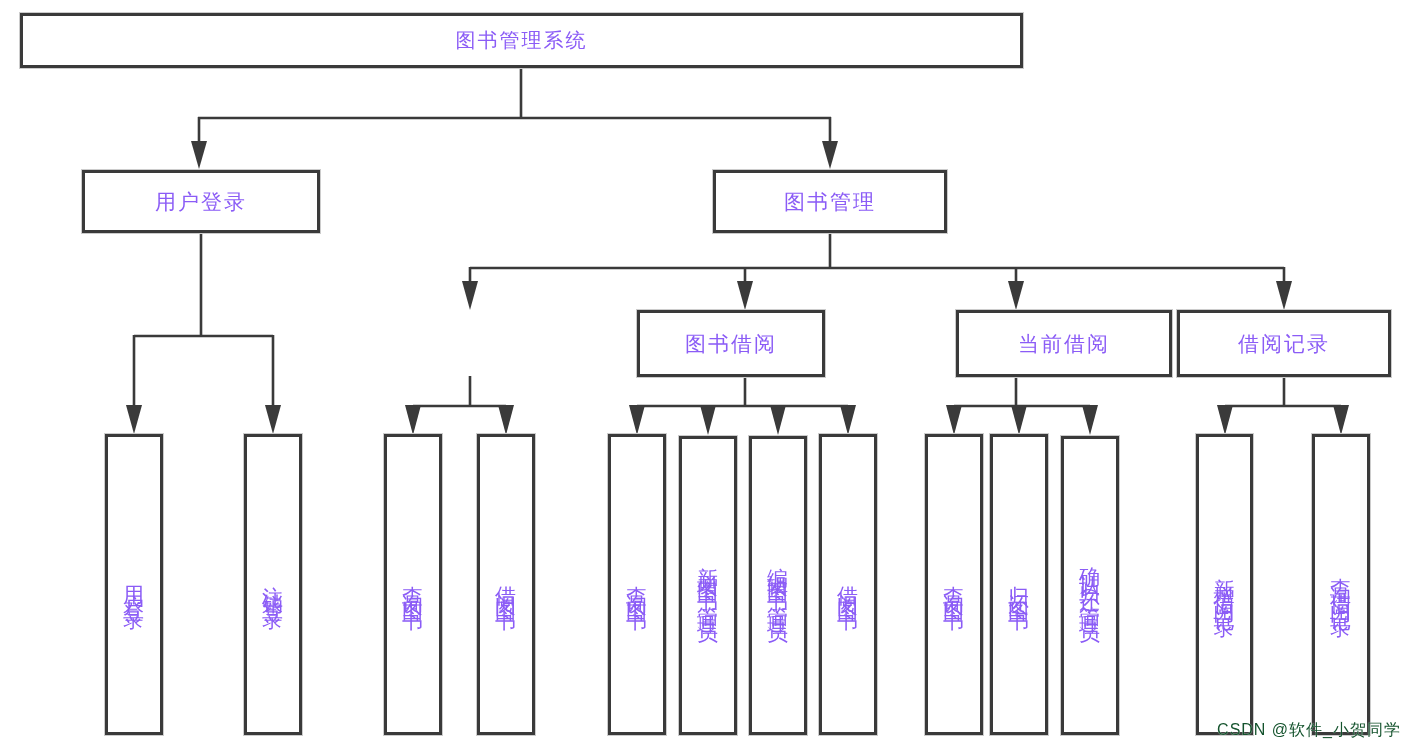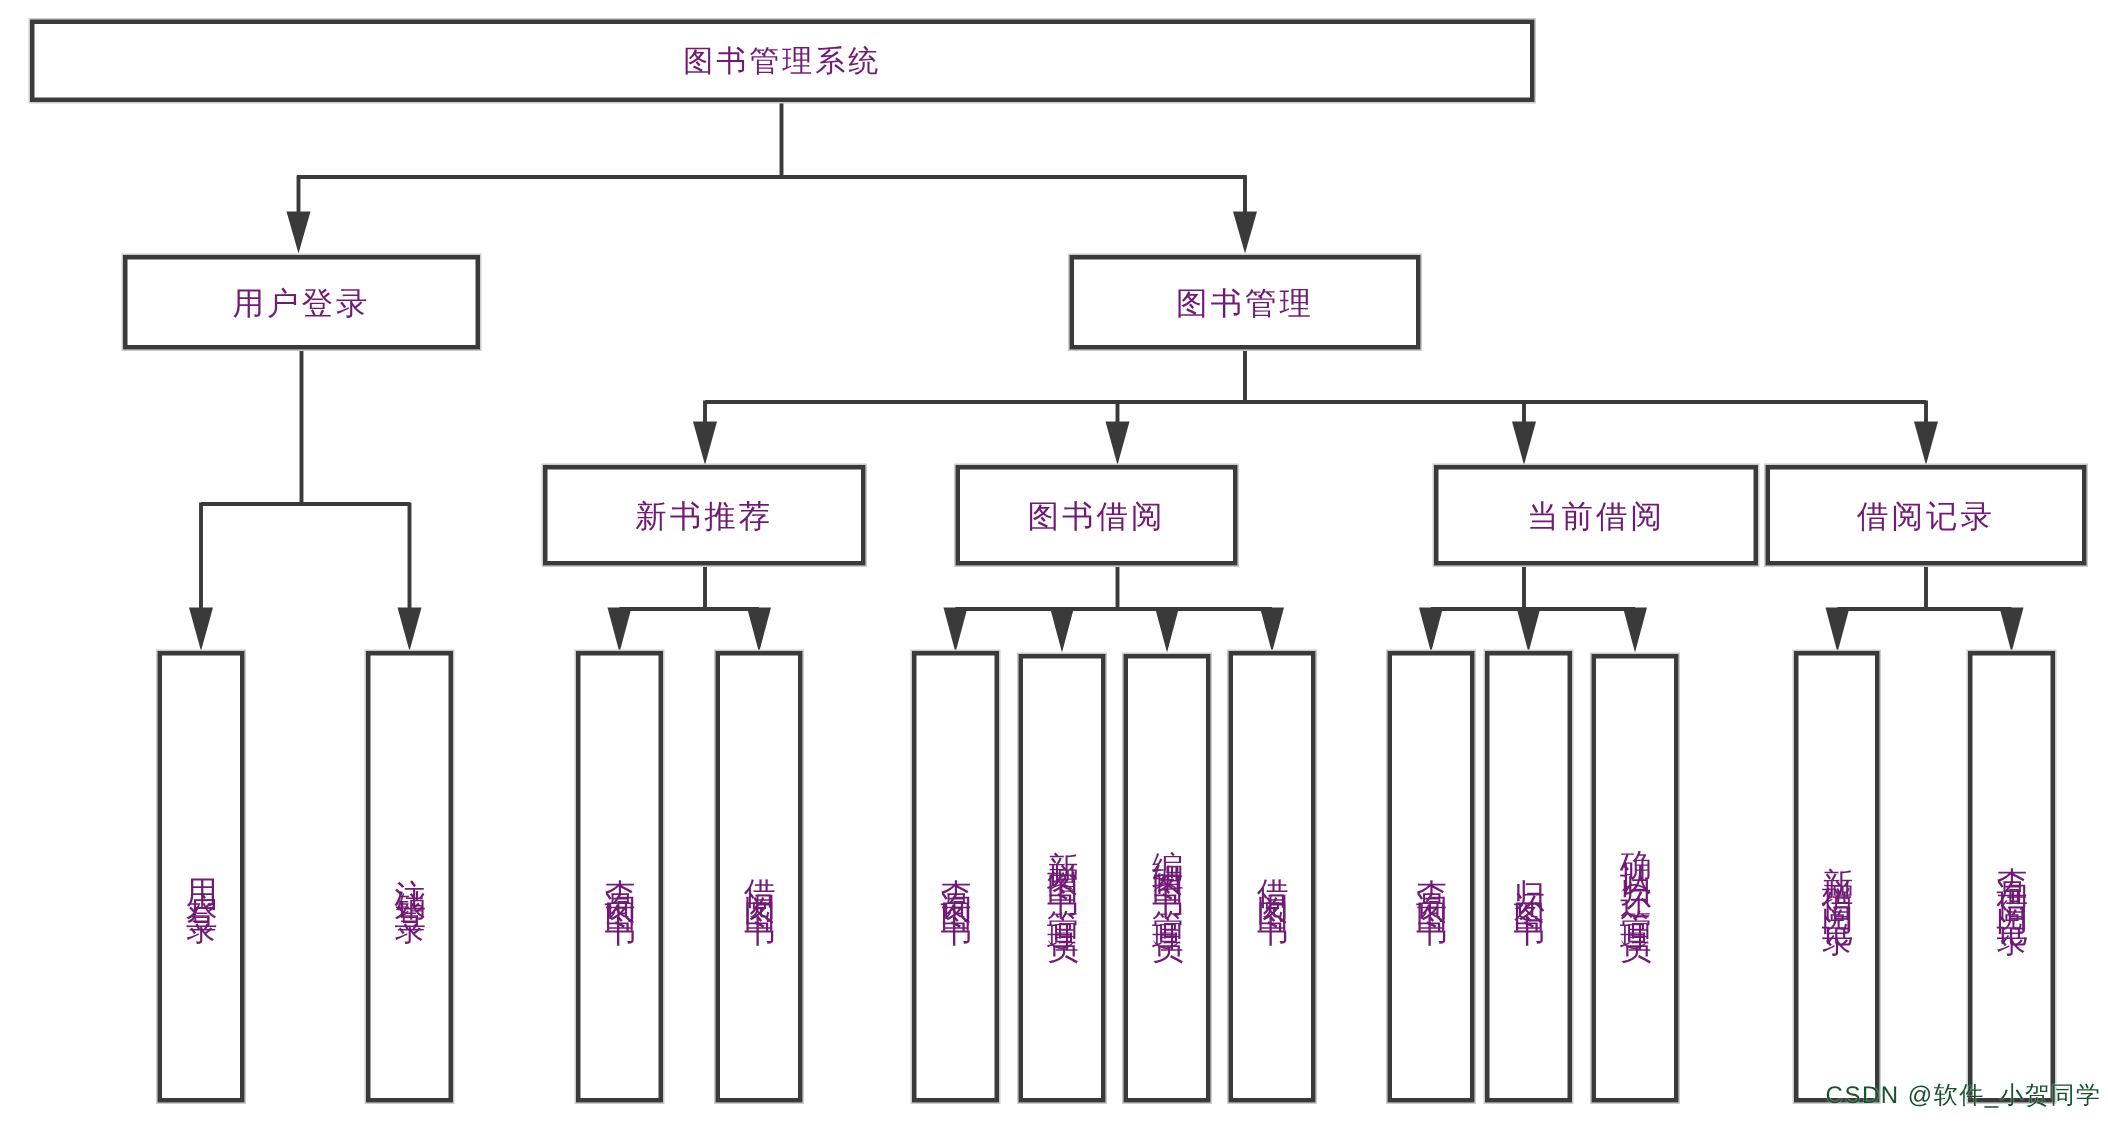--- a/index.html
+++ b/index.html
@@ -26,21 +26,21 @@
     background: #ffffff;
     border: 3px solid #3a3a3a;
     box-shadow: 0 0 0 1px #cccccc;
     display: flex;
     align-items: center;
     justify-content: center;
     z-index: 2;
   }
   .node .label {
     font-size: 21px;
-    color: #701a75;
+    color: #8b5cf6;
     letter-spacing: 2px;
     white-space: nowrap;
   }
   .node.root .label {
     font-size: 20px;
   }
   .node.leaf .label {
     writing-mode: vertical-rl;
     text-orientation: mixed;
     font-size: 21px;
@@ -102,23 +102,20 @@
     <span class="label">图书管理系统</span>
   </div>
 
   <div class="node" style="left:82px; top:170px; width:238px; height:63px;">
     <span class="label">用户登录</span>
   </div>
   <div class="node" style="left:713px; top:170px; width:234px; height:63px;align-items:center;">
     <span class="label">图书管理</span>
   </div>
 
-  <div class="node" style="left:362px; top:310px; width:215px; height:67px;">
-    <span class="label">新书推荐</span>
-  </div>
   <div class="node" style="left:637px; top:310px; width:188px; height:67px;">
     <span class="label">图书借阅</span>
   </div>
   <div class="node" style="left:956px; top:310px; width:216px; height:67px;">
     <span class="label">当前借阅</span>
   </div>
   <div class="node" style="left:1177px; top:310px; width:214px; height:67px;">
     <span class="label">借阅记录</span>
   </div>
 

